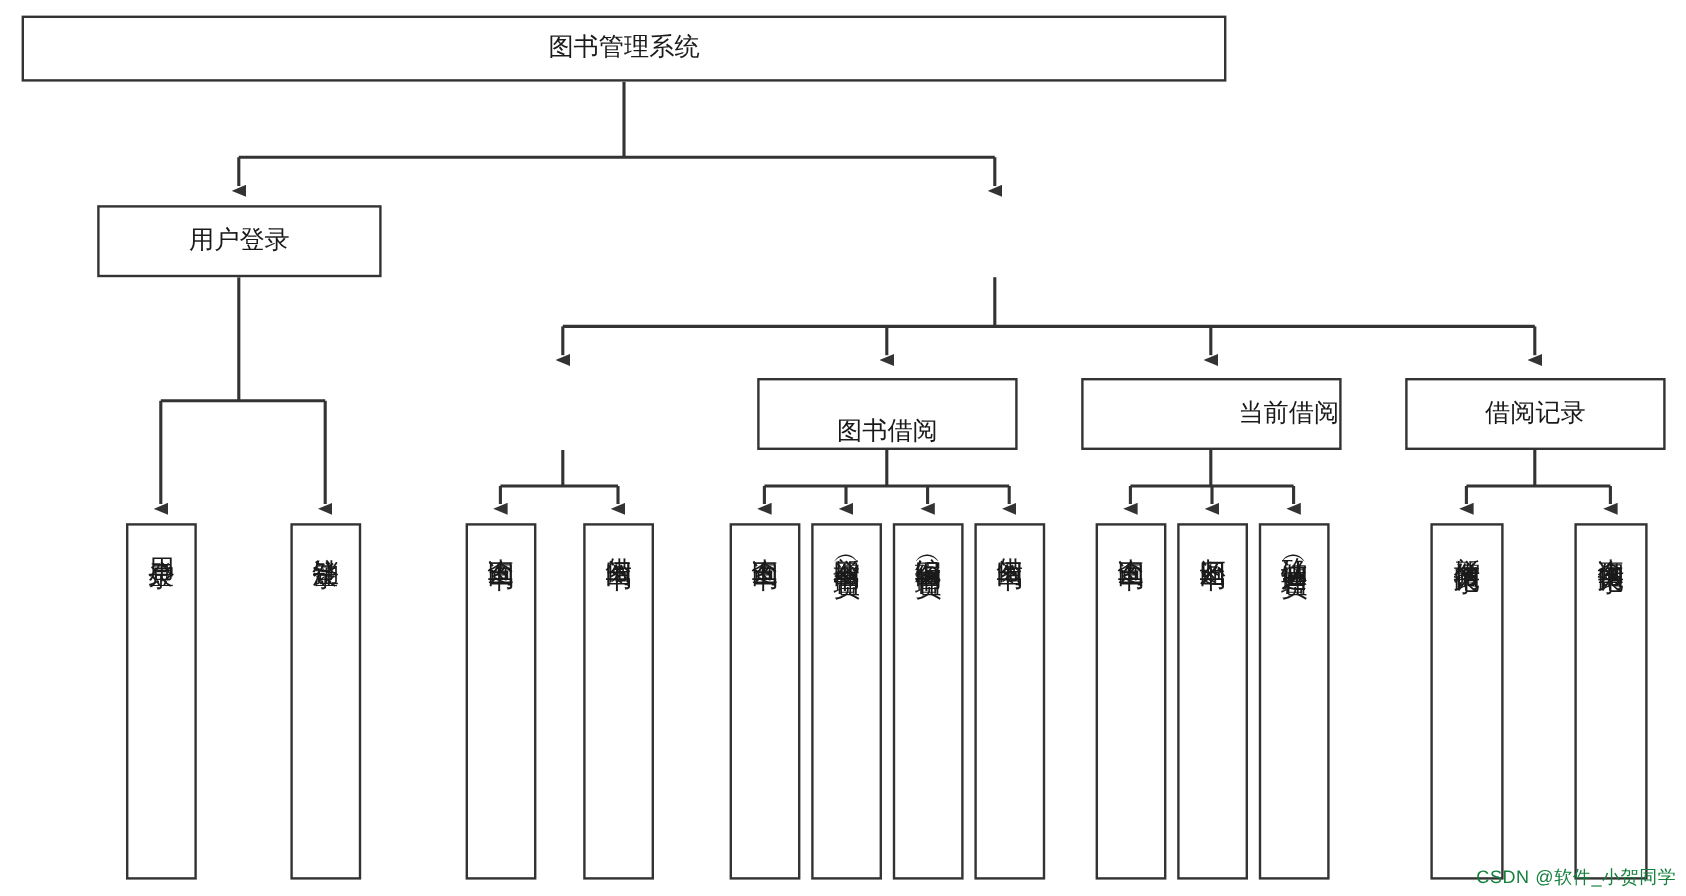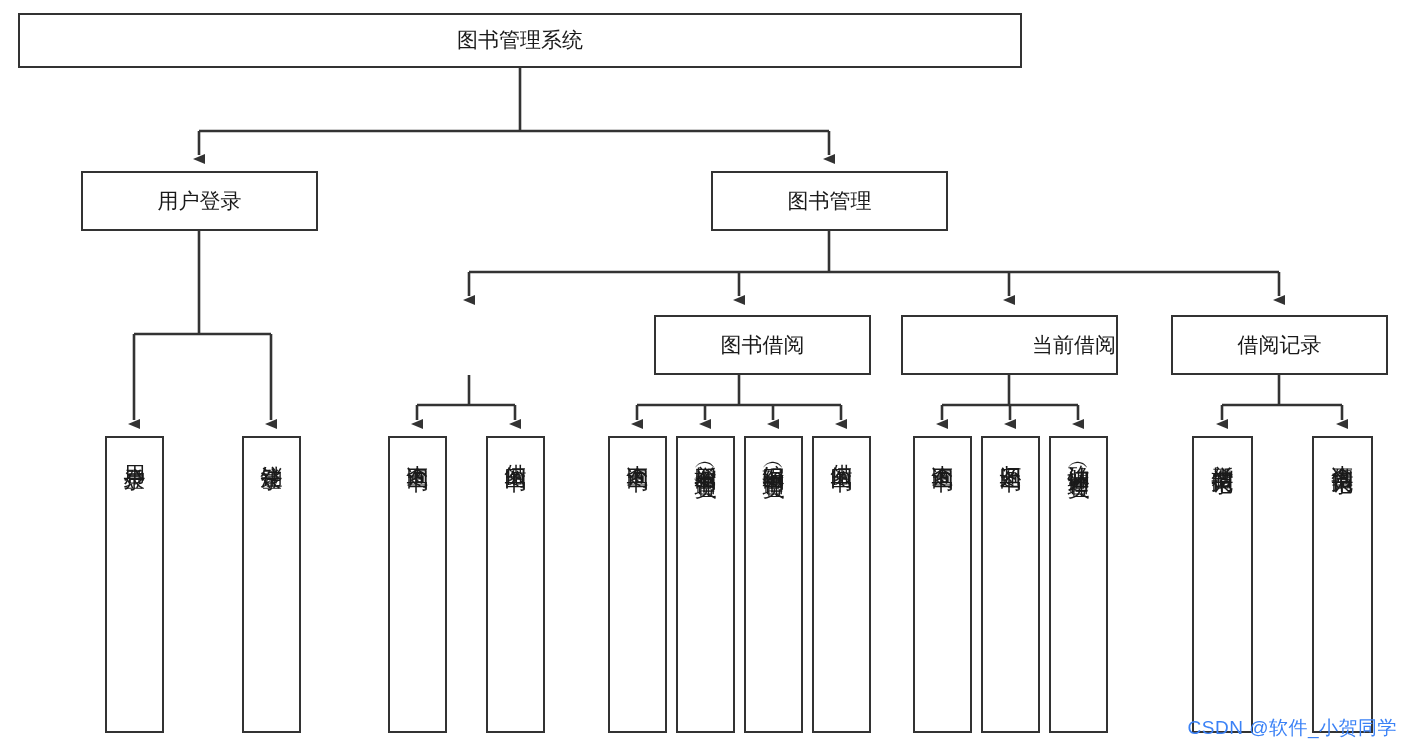--- a/index.html
+++ b/index.html
@@ -52,22 +52,22 @@
     writing-mode: vertical-rl;
     text-orientation: upright;
     font-size: 22px;
     letter-spacing: 2px;
     line-height: 1;
   }
   #watermark {
     position: absolute;
     right: 8px;
     bottom: 6px;
-    font-size: 19px;
-    color: #3b82f6;
+    font-size: 15px;
+    color: #15803d;
     z-index: 5;
     white-space: nowrap;
     letter-spacing: 0.5px;
   }
 </style>
 </head>
 <body>
 
 <div id="canvas">
 
@@ -121,25 +121,22 @@
     </g>
   </svg>
 
   <div class="node horizontal" style="left:18px; top:13px; width:1004px; height:55px;">
     <span class="node-label">图书管理系统</span>
   </div>
 
   <div class="node horizontal" style="left:81px; top:171px; width:237px; height:60px;">
     <span class="node-label">用户登录</span>
   </div>
-  <div class="node horizontal" style="left:711px; top:171px; width:237px; height:60px;">
-    <span class="node-label">图书管理</span>
-  </div>
 
-  <div class="node horizontal" style="left:654px; top:315px; width:217px; height:60px;">
+  <div class="node horizontal" style="left:631px; top:315px; width:217px; height:60px;align-items:flex-end;">
     <span class="node-label">图书借阅</span>
   </div>
   <div class="node horizontal" style="left:901px; top:315px; width:217px; height:60px;justify-content:flex-end;">
     <span class="node-label">当前借阅</span>
   </div>
   <div class="node horizontal" style="left:1171px; top:315px; width:217px; height:60px;">
     <span class="node-label">借阅记录</span>
   </div>
 
   <div class="node vertical" style="left:105px; top:436px; width:59px; height:297px;">

